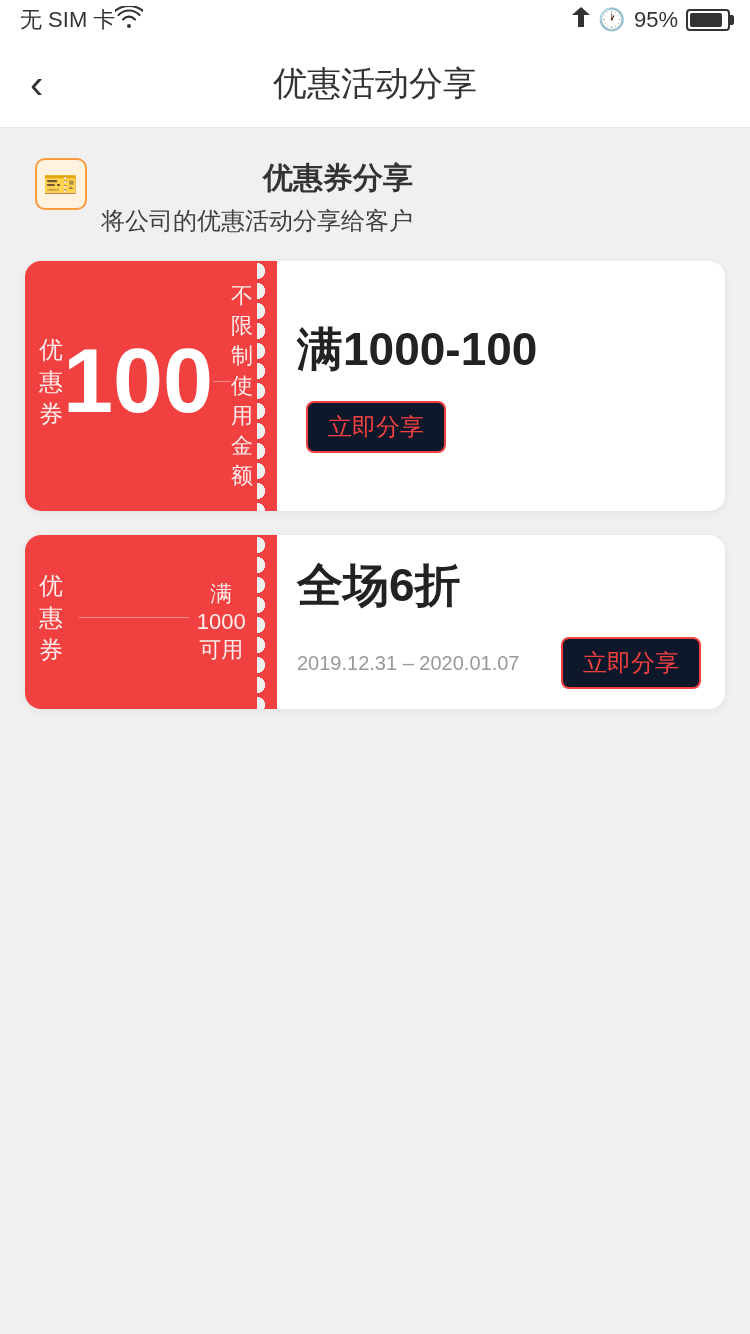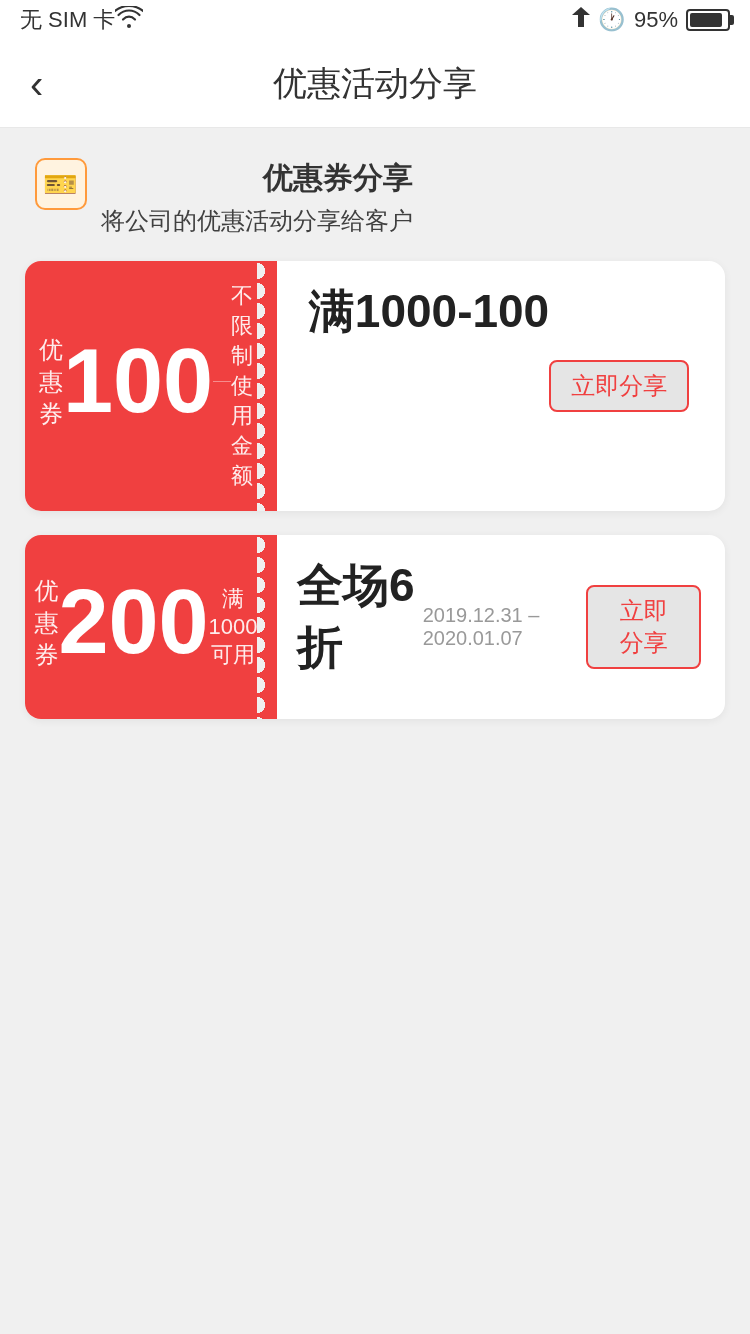--- a/index.html
+++ b/index.html
@@ -210,21 +210,21 @@
     .coupon-condition {
       font-size: 22px;
       color: rgba(255,255,255,0.9);
       text-align: center;
     }
 
     
     .coupon-right {
       flex: 1;
       display: flex;
-      flex-direction: row;
+      flex-direction: column;
       justify-content: center;
       padding: 20px 24px 20px 30px;
     }
     .coupon-name {
       font-size: 46px;
       font-weight: 700;
       color: #222;
       margin-bottom: 20px;
     }
     .coupon-bottom {
@@ -232,25 +232,26 @@
       align-items: center;
       justify-content: space-between;
     }
     .coupon-date {
       font-size: 20px;
       color: #999;
     }
     .share-btn {
       border: 2px solid #f04040;
       color: #f04040;
-      background: #e5e5e5;
+      background: #0f172a;
       border-radius: 8px;
       padding: 8px 20px;
       font-size: 24px;
       cursor: pointer;
+      margin-left: 9px;
     }
   </style>
 </head>
 <body>
 
 <div class="status-bar">
   <div class="status-left">
     <span>无 SIM 卡</span>
     <span>
       <svg width="28" height="22" viewBox="0 0 28 22">
@@ -305,21 +306,20 @@
     <div class="coupon-right">
       <span class="coupon-name">满1000-100</span>
       <div class="coupon-bottom">
         <button class="share-btn">立即分享</button>
       </div>
     </div>
   </div>
       <div class="coupon-card">
     <div class="coupon-left">
       <span class="coupon-type">优惠券</span>
-      <span class="coupon-amount">200</span>
       <div class="coupon-divider"></div>
       <span class="coupon-condition">满1000可用</span>
     </div>
     <div class="coupon-right">
       <span class="coupon-name">全场6折</span>
       <div class="coupon-bottom">
         <span class="coupon-date">2019.12.31 – 2020.01.07</span>
         <button class="share-btn">立即分享</button>
       </div>
     </div>

